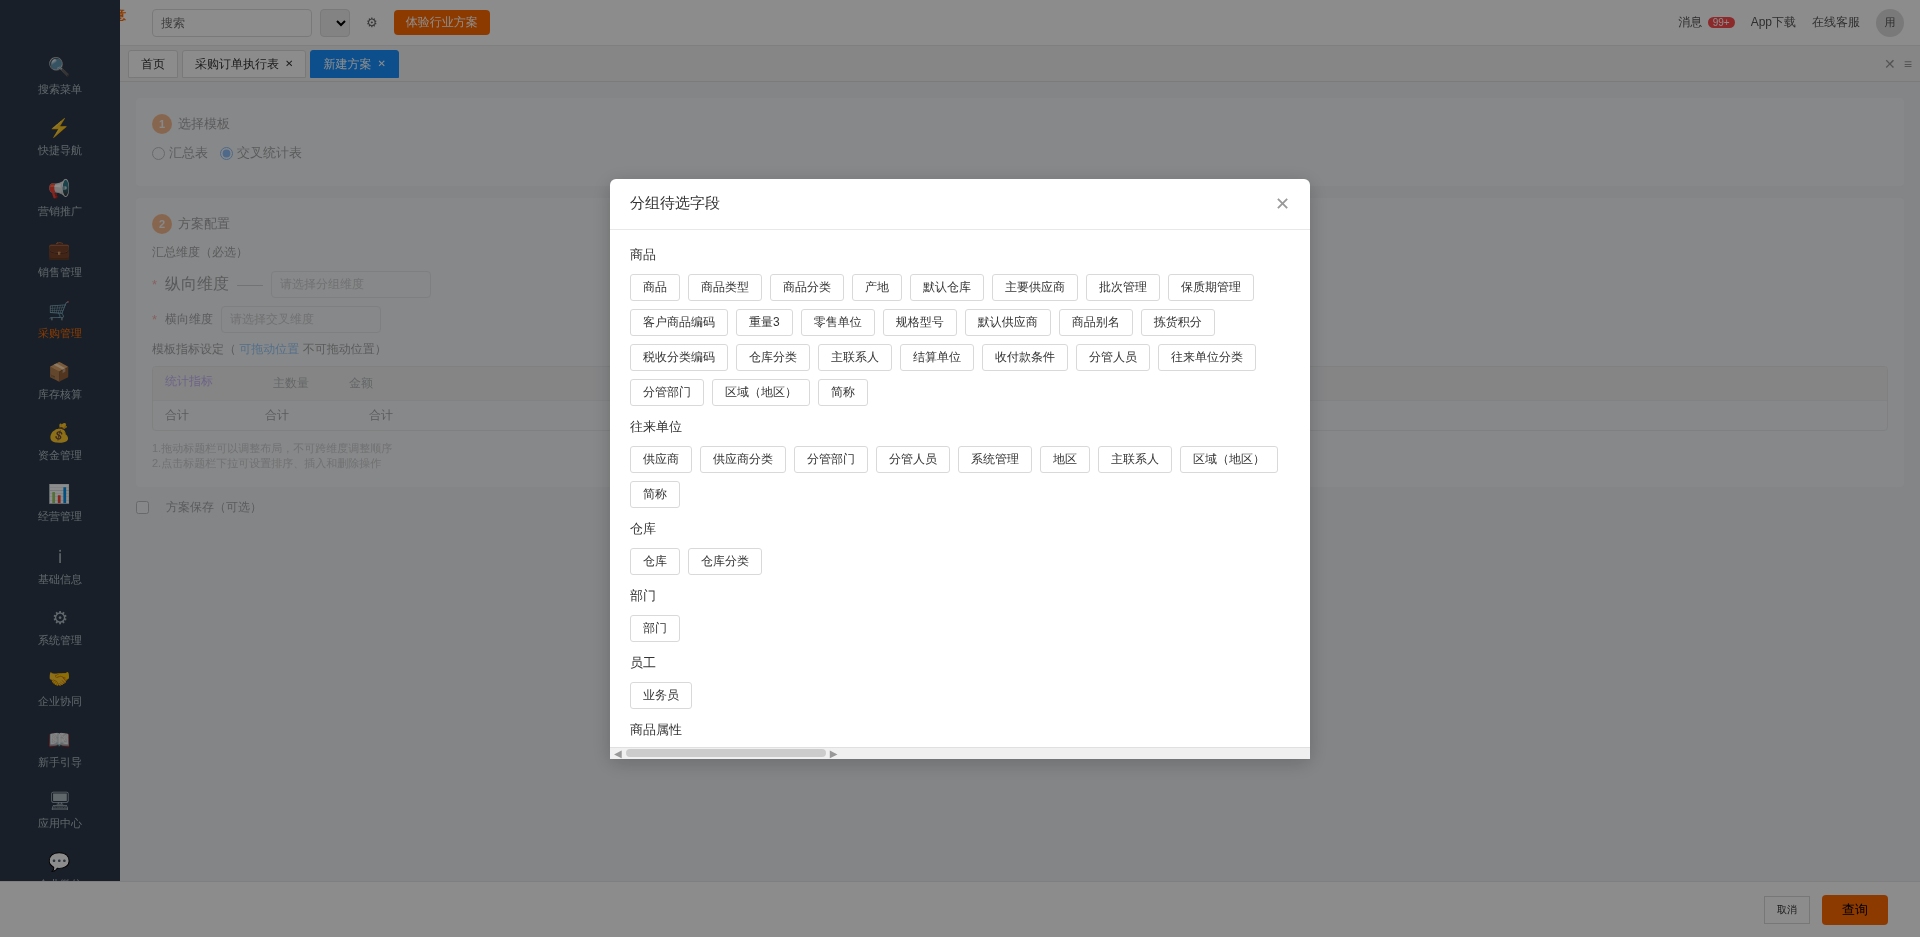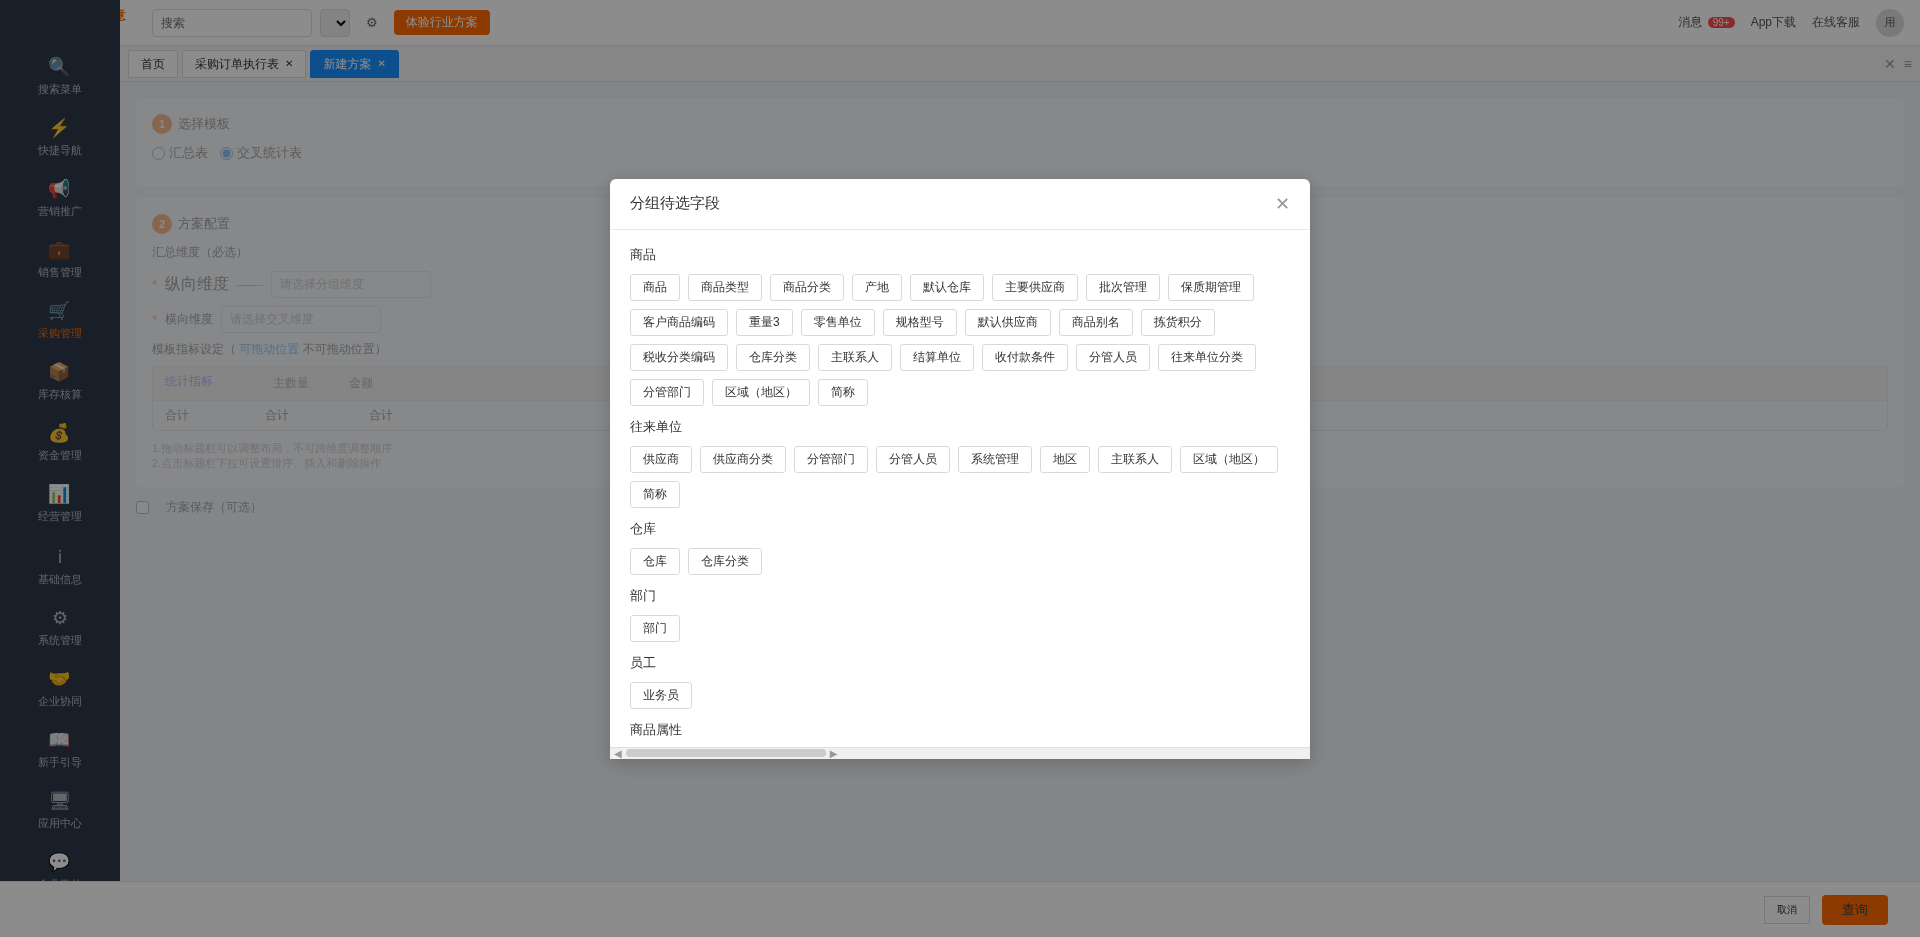--- a/index.html
+++ b/index.html
@@ -194,21 +194,21 @@
       height: 56px; background: #fff;
       border-top: 1px solid #e8e8e8;
       display: flex; align-items: center; justify-content: flex-end;
       padding: 0 32px; gap: 12px; z-index: 150;
     }
     .btn-cancel {
       border: 1px solid #d9d9d9; background: #fff; color: #333;
       padding: 6px 12px; border-radius: 0; cursor: pointer; font-size: 10px;
     }
     .btn-confirm {
-      border: none; background: #ff6b00; color: #404040;
+      border: none; background: #ff6b00; color: #000000;
       padding: 6px 20px; border-radius: 4px; cursor: pointer; font-size: 13px;
     }
 
     
     .bg-content {
       opacity: 0.4;
     }
     .radio-group { display: flex; align-items: center; gap: 12px; font-size: 13px; margin-bottom: 8px; }
     .radio-group label { display: flex; align-items: center; gap: 4px; cursor: pointer; }
     .table-area { border: 1px solid #e0e0e0; border-radius: 4px; overflow: hidden; margin-top: 8px; }

